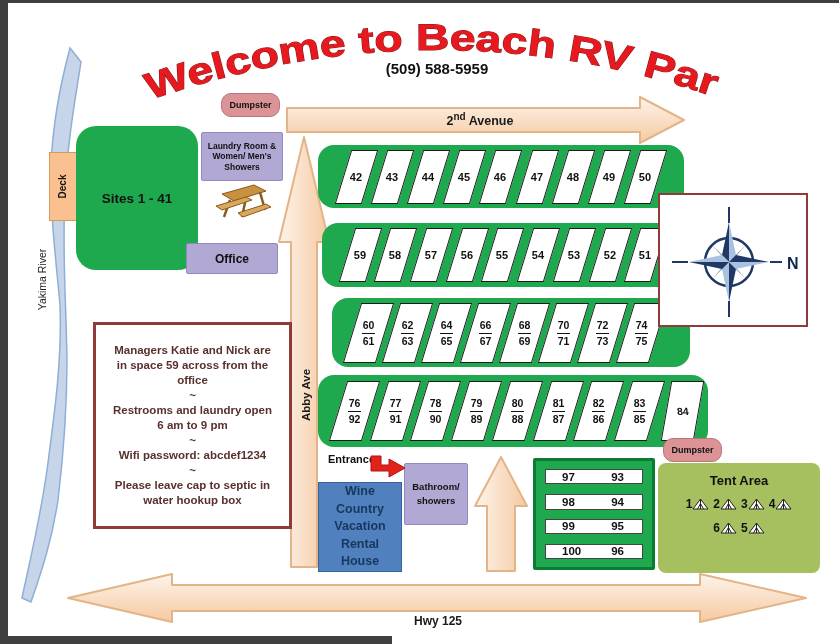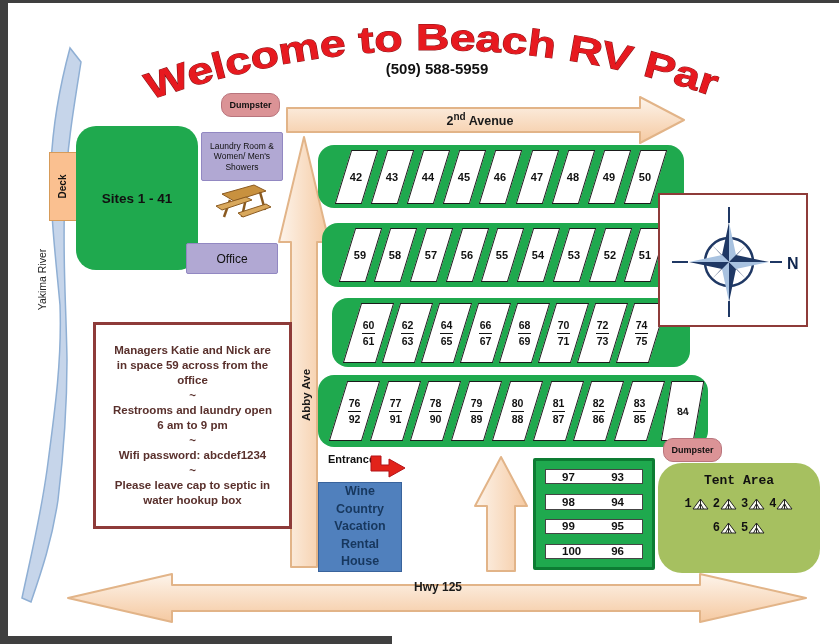--- a/index.html
+++ b/index.html
@@ -3,21 +3,21 @@
 <meta charset="utf-8">
 <style>
   html,body{margin:0;padding:0;background:#fff;}
   #stage{position:relative;width:839px;height:644px;background:#fff;overflow:hidden;
          font-family:"Liberation Sans", sans-serif;color:#111;}
   .abs{position:absolute;}
   
   .frame{background:#3f3f3f;z-index:9;}
   
   .lav{background:#b1a8d3;border:1px solid #9288c2;display:flex;align-items:center;justify-content:center;
-       text-align:center;font-weight:normal;white-space:pre-line;border-radius:2px;z-index:3;}
+       text-align:center;font-weight:bold;white-space:pre-line;border-radius:2px;z-index:3;}
   .salmon{background:#db9396;border:1px solid #b9757d;display:flex;align-items:center;justify-content:center;
        font-weight:bold;font-size:9px;border-radius:10px;z-index:3;}
   .greenbox{background:#1fa94e;border-radius:20px;z-index:3;}
   
   .siterow{position:absolute;background:#1fa94e;border-radius:16px;display:flex;align-items:center;
        justify-content:space-evenly;z-index:3;}
   .slot{background:#fff;border:1px solid #1b1b1b;transform:skewX(-17deg);display:flex;align-items:center;
        justify-content:center;}
   .slot .inner{transform:skewX(17deg);display:flex;flex-direction:column;align-items:center;line-height:1;
        font-weight:bold;}
@@ -26,21 +26,21 @@
   .dash{width:13px;border-top:1.5px solid #111;margin:2px 0;}
   .slot84{position:absolute;right:9px;top:6px;width:27px;height:38px;transform:skewX(-10deg);font-size:10.5px;}
   
   #parking{background:#1fa94e;border:3px solid #0d7c33;border-radius:2px;display:flex;flex-direction:column;
        padding:8px 9px 8px 9px;box-sizing:border-box;z-index:3;}
   .pbar{background:#fff;border:1px solid #444;height:21px;display:flex;align-items:center;
        justify-content:space-between;padding:0 18px 0 16px;font-weight:bold;font-size:11.5px;margin-top:10px;}
   .pbar:first-child{margin-top:0;}
   .pbar:nth-child(3){margin-top:9px;}
   
-  #tentarea{background:#a6c060;border-radius:24px;z-index:3;font-family:Liberation Mono, monospace;}
+  #tentarea{background:#a6c060;border-radius:8px;z-index:3;}
   #tentarea .title{text-align:center;font-weight:bold;font-size:13px;padding-top:10px;}
   .tentrow{display:flex;align-items:center;justify-content:center;font-weight:bold;font-size:12px;}
   .tentrow .ti{display:flex;align-items:center;margin:0 2px;}
   
   #notes{border:3px solid #8e3b39;background:#fff;color:#59302c;font-weight:bold;font-size:11.5px;
        line-height:1.3;text-align:center;display:flex;align-items:center;justify-content:center;
        white-space:pre-line;z-index:3;}
   
   #compassbox{border:2px solid #8e3b39;background:#fff;z-index:3;}
   
@@ -93,21 +93,21 @@
     <text font-family="Liberation Sans, sans-serif" font-size="37" font-weight="bold" fill="#e7191f" stroke="#8a1417" stroke-width="1" paint-order="stroke">
       <textPath href="#arcpath" startOffset="0" textLength="600" lengthAdjust="spacingAndGlyphs">Welcome to Beach RV Park</textPath>
     </text>
   </svg>
   <div class="abs" style="left:337px;top:60px;width:200px;text-align:center;font-size:15px;font-weight:bold;z-index:4;">(509) 588-5959</div>
 
   <div class="abs streetlabel" style="left:400px;top:111px;width:160px;font-size:12.5px;">
     <span>2</span><sup style="font-size:10px;">nd</sup><span> Avenue</span>
   </div>
   <div class="abs streetlabel vtext" style="left:262px;top:388px;width:90px;height:14px;font-size:11.5px;">Abby Ave</div>
-  <div class="abs streetlabel" style="left:388px;top:580px;width:100px;font-size:12px;">Hwy 125</div>
+  <div class="abs streetlabel" style="left:388px;top:614px;width:100px;font-size:12px;">Hwy 125</div>
   <div class="abs vtext" style="left:8px;top:273px;width:68px;height:13px;font-size:10.5px;font-weight:normal;color:#222;z-index:2;">Yakima River</div>
 
   <div id="deck" class="abs" style="left:49px;top:152px;width:26px;height:67px;">
     <span class="vtext" style="font-size:10px;">Deck</span>
   </div>
   <div class="abs greenbox" style="left:76px;top:126px;width:122px;height:144px;display:flex;align-items:center;justify-content:center;text-align:center;">
     <span style="font-weight:bold;font-size:13.5px;">Sites 1 - 41</span>
   </div>
 
   <div class="abs salmon" style="left:221px;top:93px;width:57px;height:22px;">Dumpster</div>
@@ -381,20 +381,22 @@
 
   <div class="abs" style="left:328px;top:453px;font-weight:bold;font-size:11px;z-index:4;">Entrance</div>
   <svg class="abs" style="left:368px;top:455px;z-index:4;" width="40" height="26" viewBox="0 0 40 26">
     <polygon points="3,1 13,1 13,10 21,10 21,4 37,13 21,22 21,16 3,16" fill="#e2231a" stroke="#b31217" stroke-width="1" stroke-linejoin="round"></polygon>
   </svg>
   <div id="winehouse" class="abs" style="left:318px;top:482px;width:82px;height:88px;">Wine
 Country
 Vacation
 Rental
 House</div>
+  <div class="abs lav" style="left:404px;top:463px;width:62px;height:60px;font-size:9.5px;line-height:1.5;">Bathroom/
+showers</div>
 
   <div id="parking" class="abs" style="left:533px;top:458px;width:122px;height:112px;">
       <div class="pbar">
         <span>97</span>
         <span>93</span>
       </div>
       <div class="pbar">
         <span>98</span>
         <span>94</span>
       </div>

